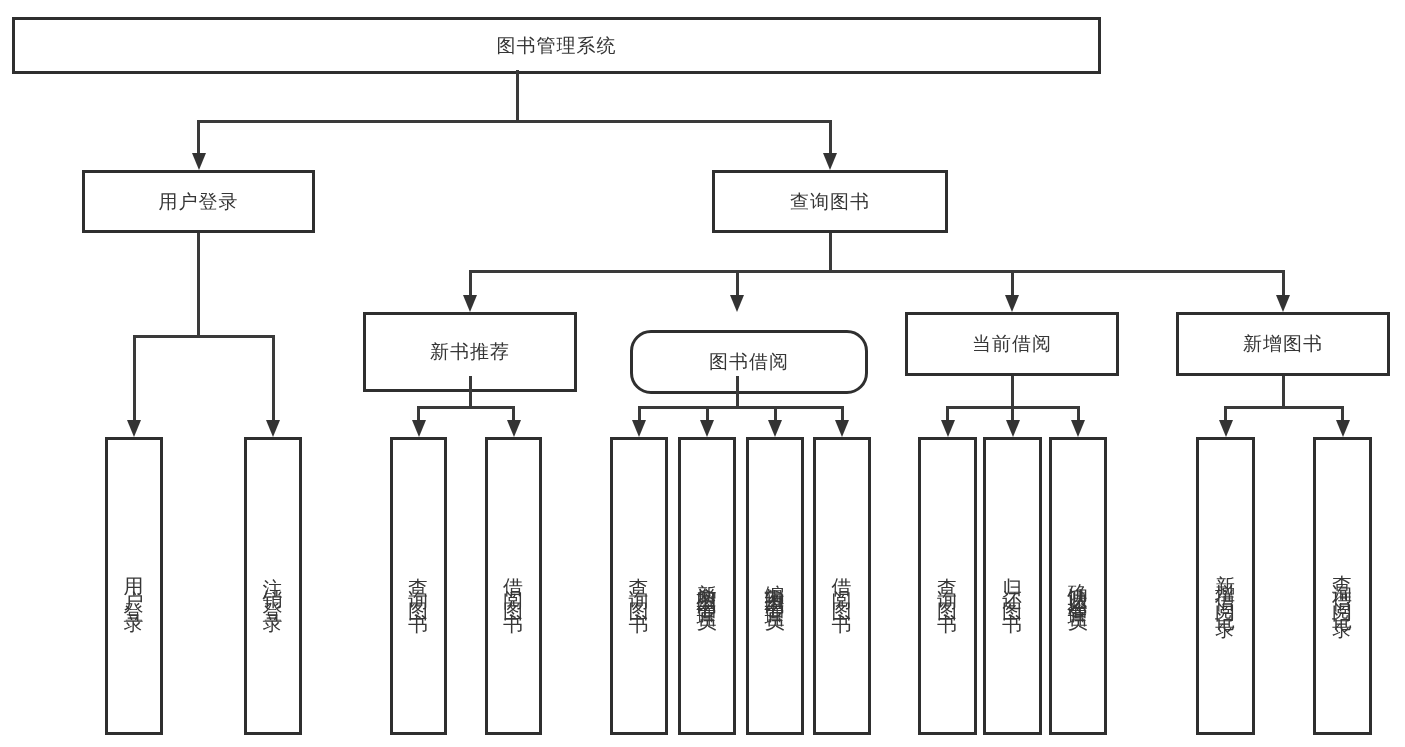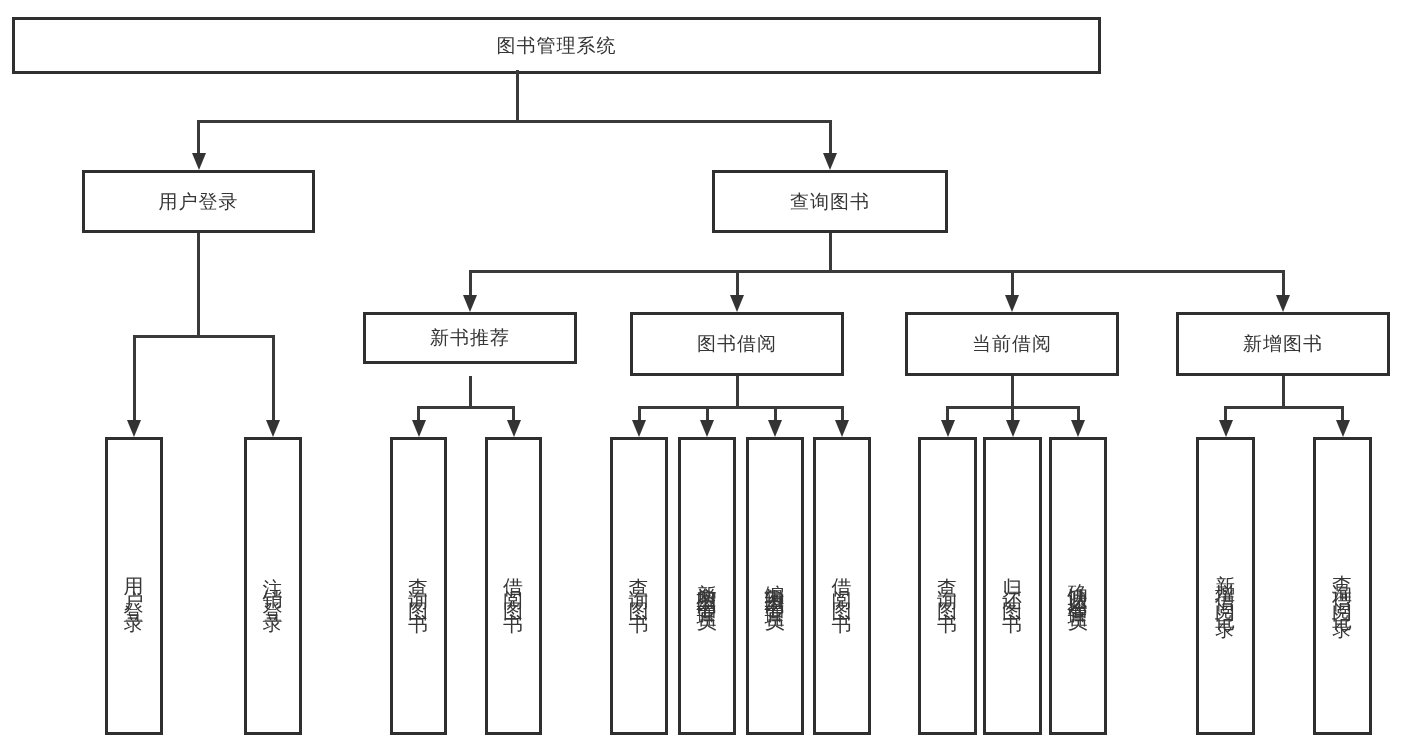--- a/index.html
+++ b/index.html
@@ -61,24 +61,24 @@
 <div id="canvas">
 <div class="node h" style="left: 12px; top: 17px; width: 1089px; height: 57px;">
       <span class="node-label">图书管理系统</span>
     </div>
     <div class="node h" style="left: 82px; top: 170px; width: 233px; height: 63px;">
       <span class="node-label">用户登录</span>
     </div>
     <div class="node h" style="left: 712px; top: 170px; width: 236px; height: 63px;">
       <span class="node-label">查询图书</span>
     </div>
-    <div class="node h" style="left: 363px; top: 312px; width: 214px; height: 52px;">
+    <div class="node h" style="left: 363px; top: 312px; width: 214px; height: 80px;">
       <span class="node-label">新书推荐</span>
     </div>
-    <div class="node h" style="left: 630px; top: 312px; width: 214px; height: 64px;">
+    <div class="node h" style="left: 630px; top: 330px; width: 238px; height: 64px; border-radius: 21px;">
       <span class="node-label">图书借阅</span>
     </div>
     <div class="node h" style="left: 905px; top: 312px; width: 214px; height: 64px;">
       <span class="node-label">当前借阅</span>
     </div>
     <div class="node h" style="left: 1176px; top: 312px; width: 214px; height: 64px;">
       <span class="node-label">新增图书</span>
     </div>
     <div class="node v" style="left: 105px; top: 437px; width: 58px; height: 298px;">
       <span class="node-label" style="letter-spacing: 12px;">用户登录</span>

